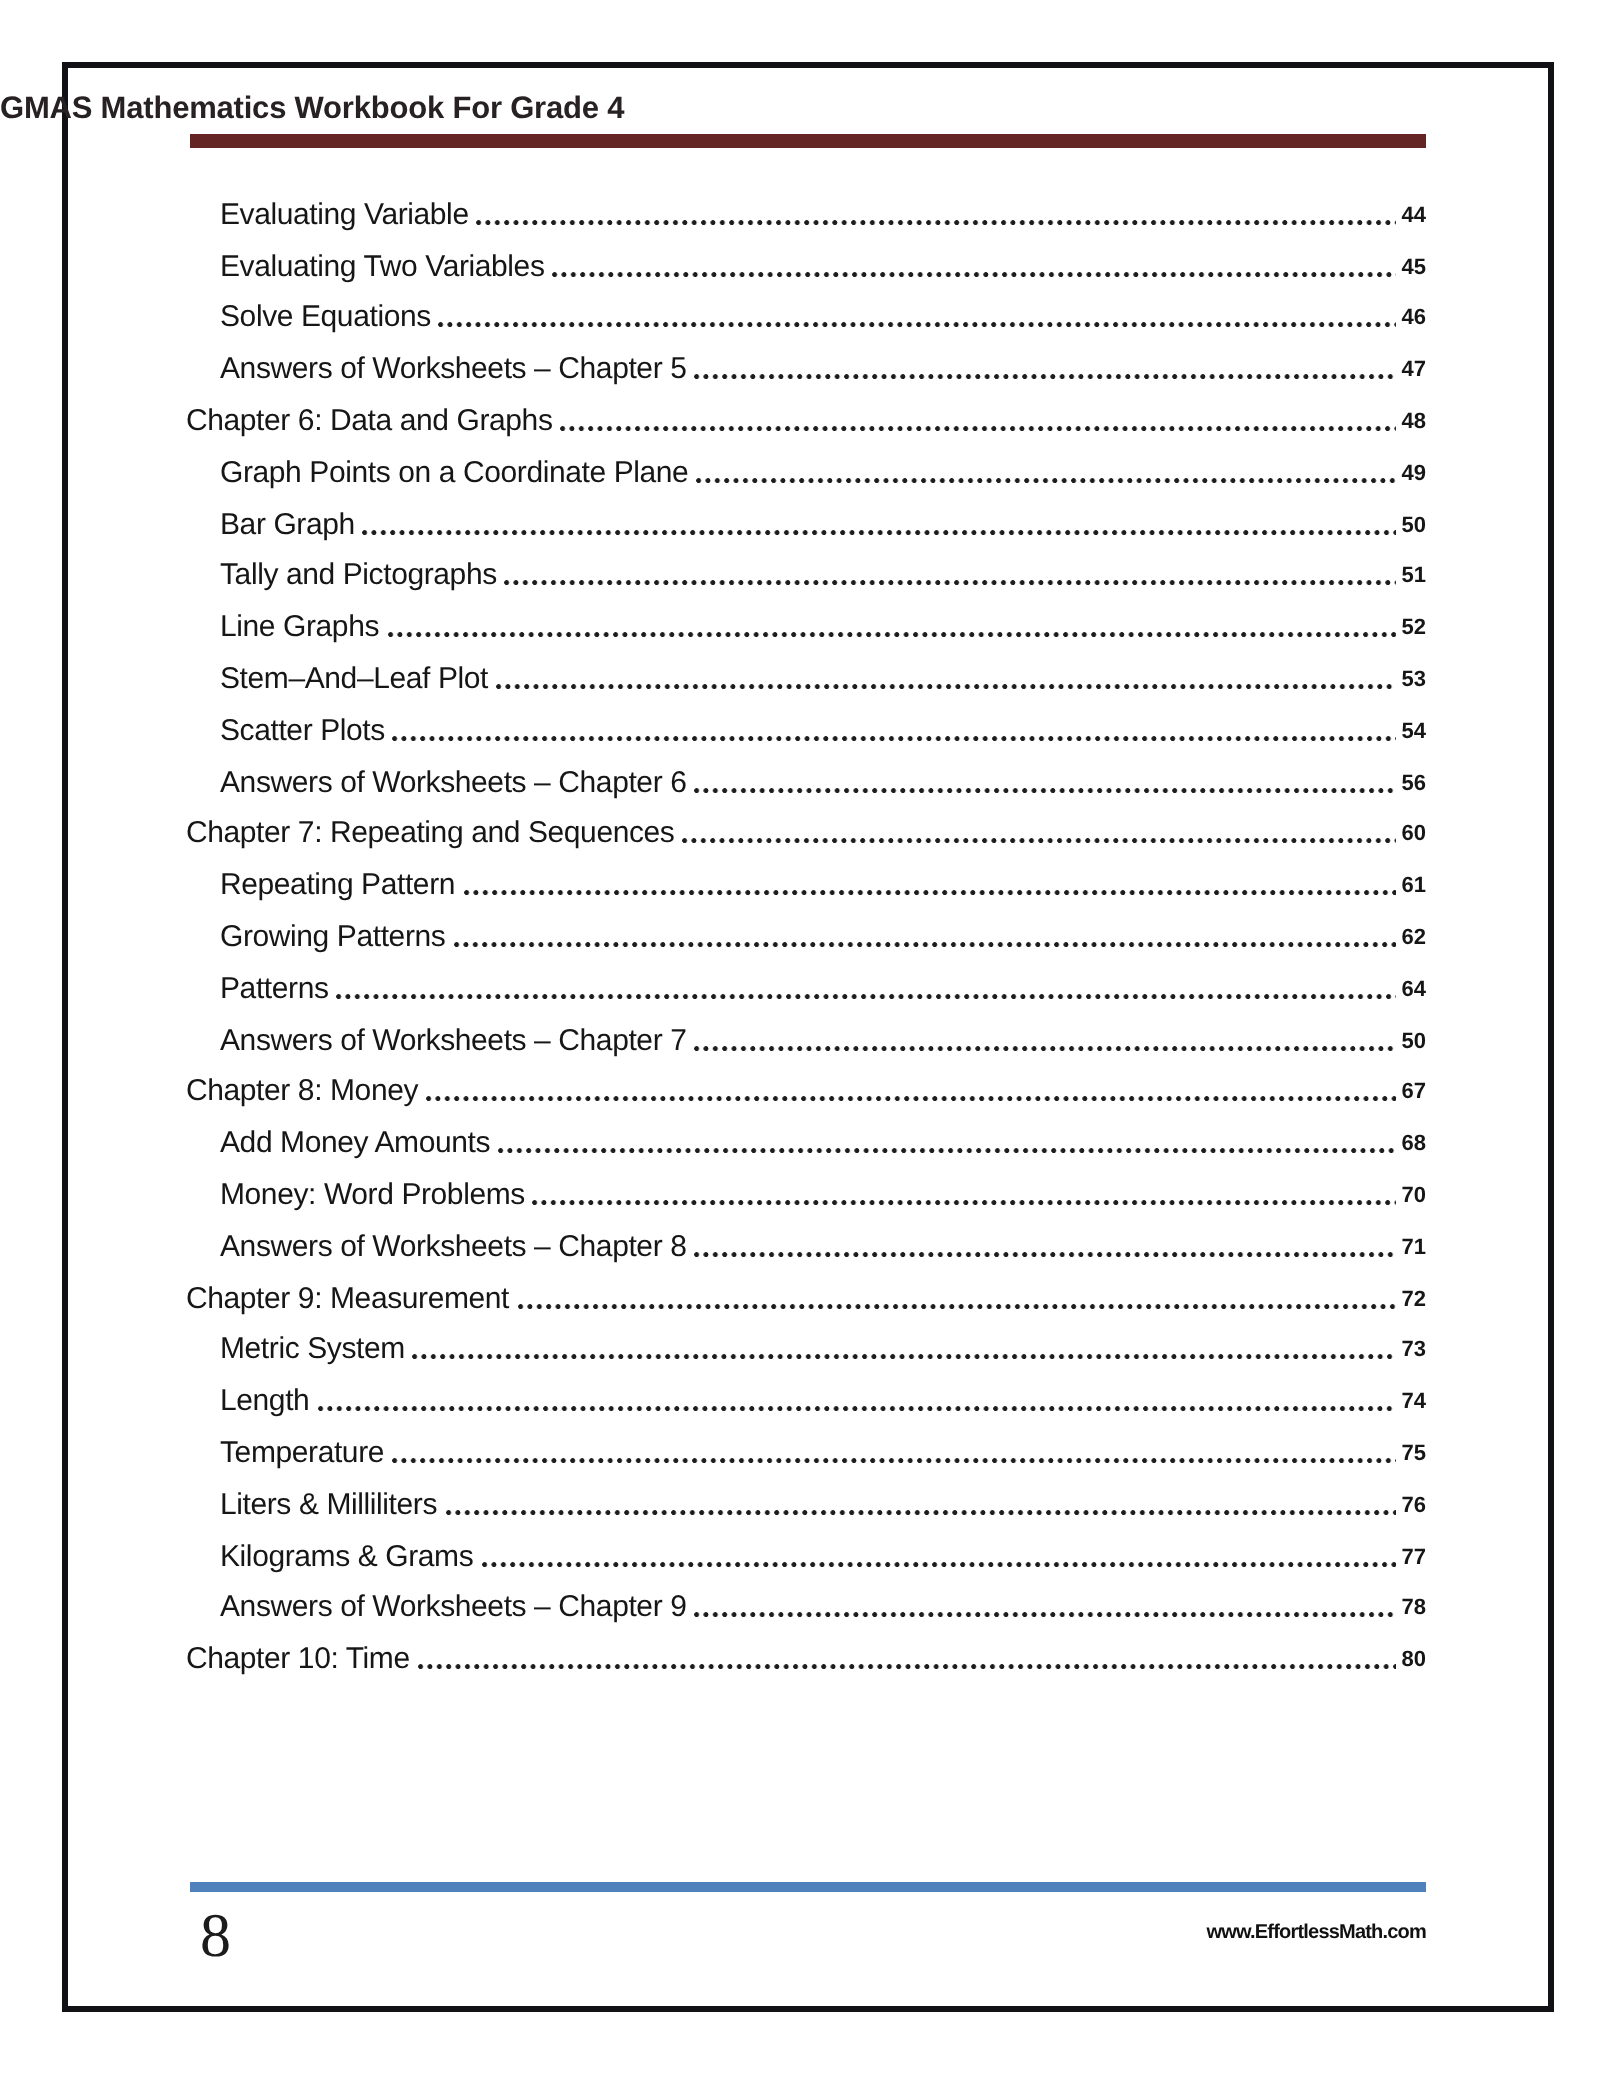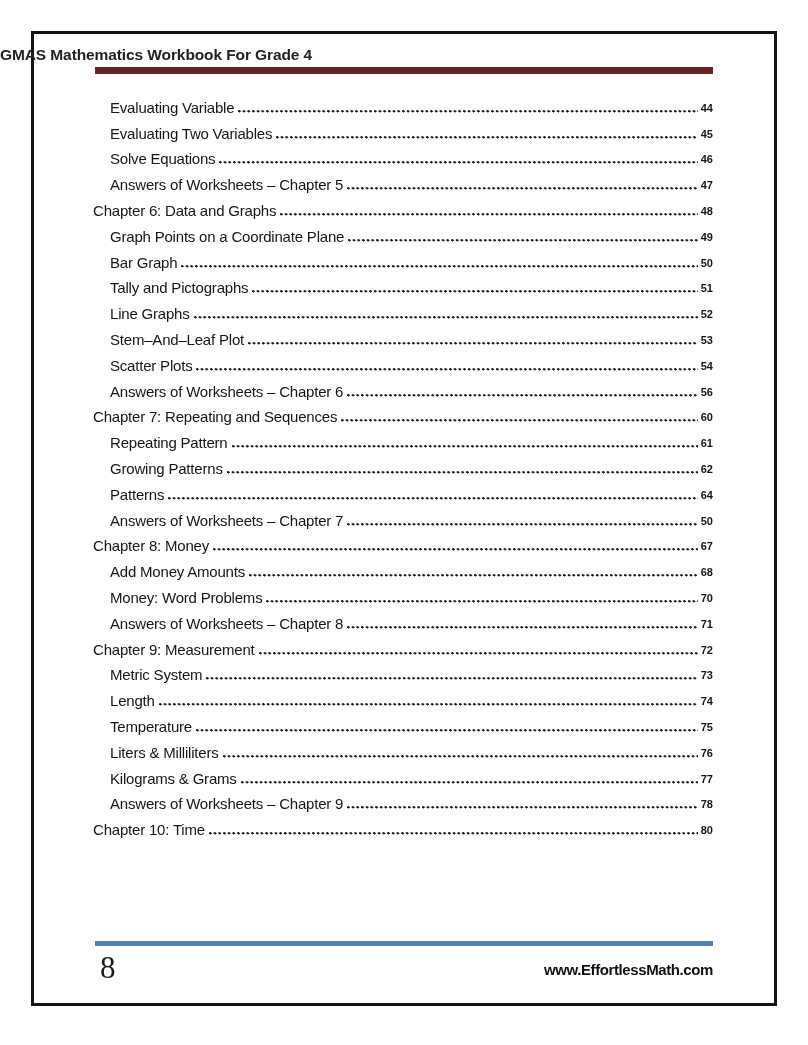--- a/index.html
+++ b/index.html
@@ -80,21 +80,21 @@
     position: absolute;
     left: 100px; top: 950px;
     font-family: "Liberation Serif", serif;
     font-size: 31px;
     font-weight: normal;
     color: #1c1c1c;
   }
   .footer-site {
     position: absolute;
     right: 95px; top: 961px;
-    font-size: 15px;
+    font-size: 10px;
     font-weight: bold;
     color: #111111;
     letter-spacing: -0.4px;
   }
 </style>
 </head>
 <body>
 
 <div class="page">
   <div class="page-border"></div>

